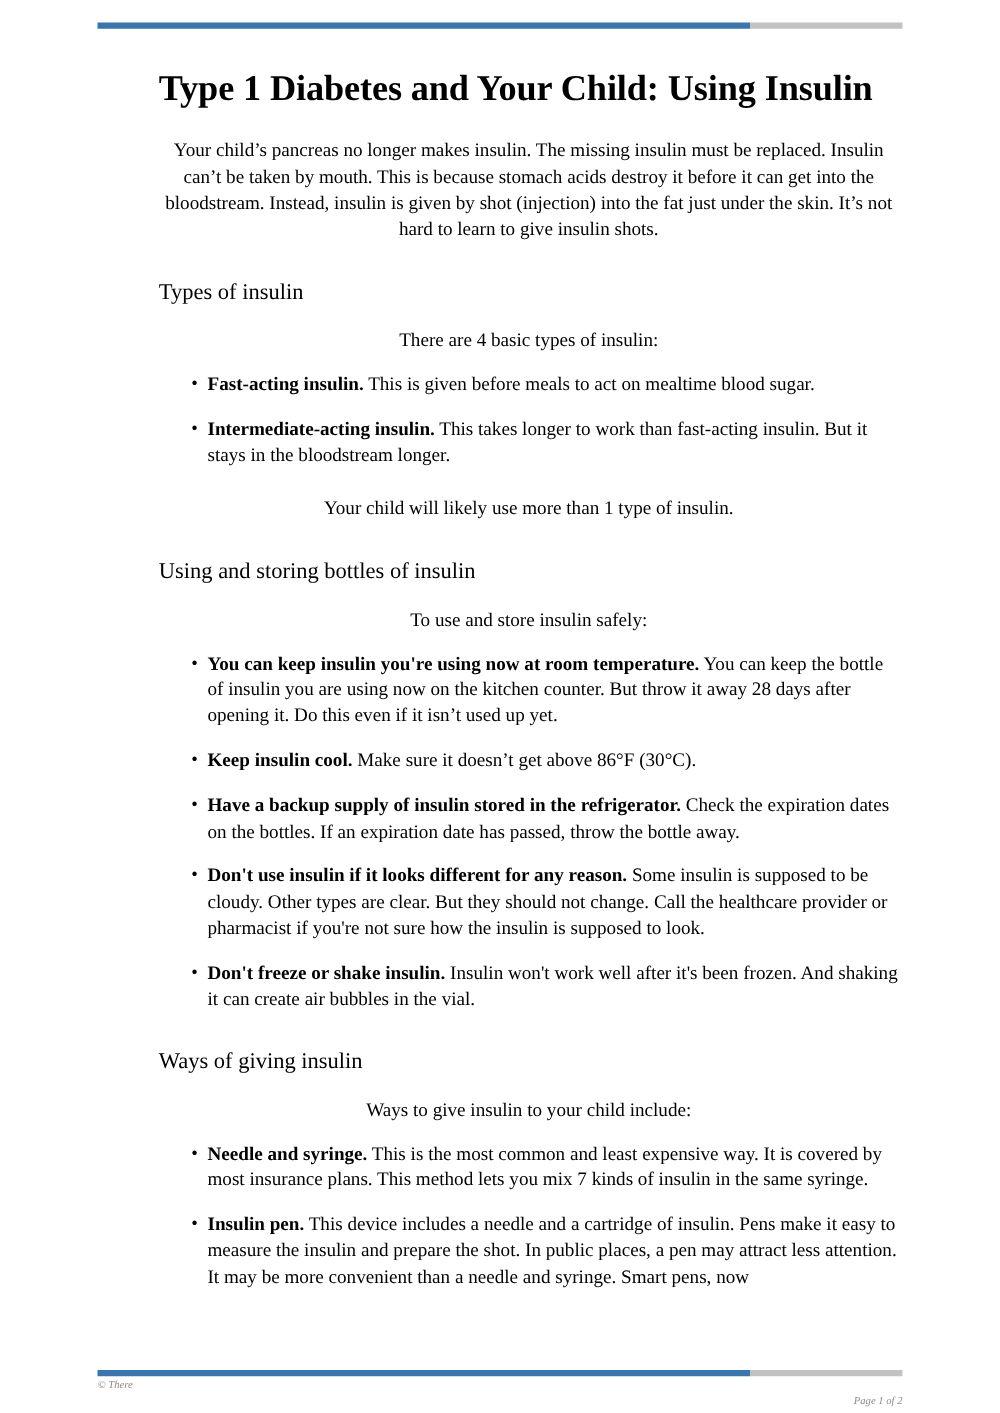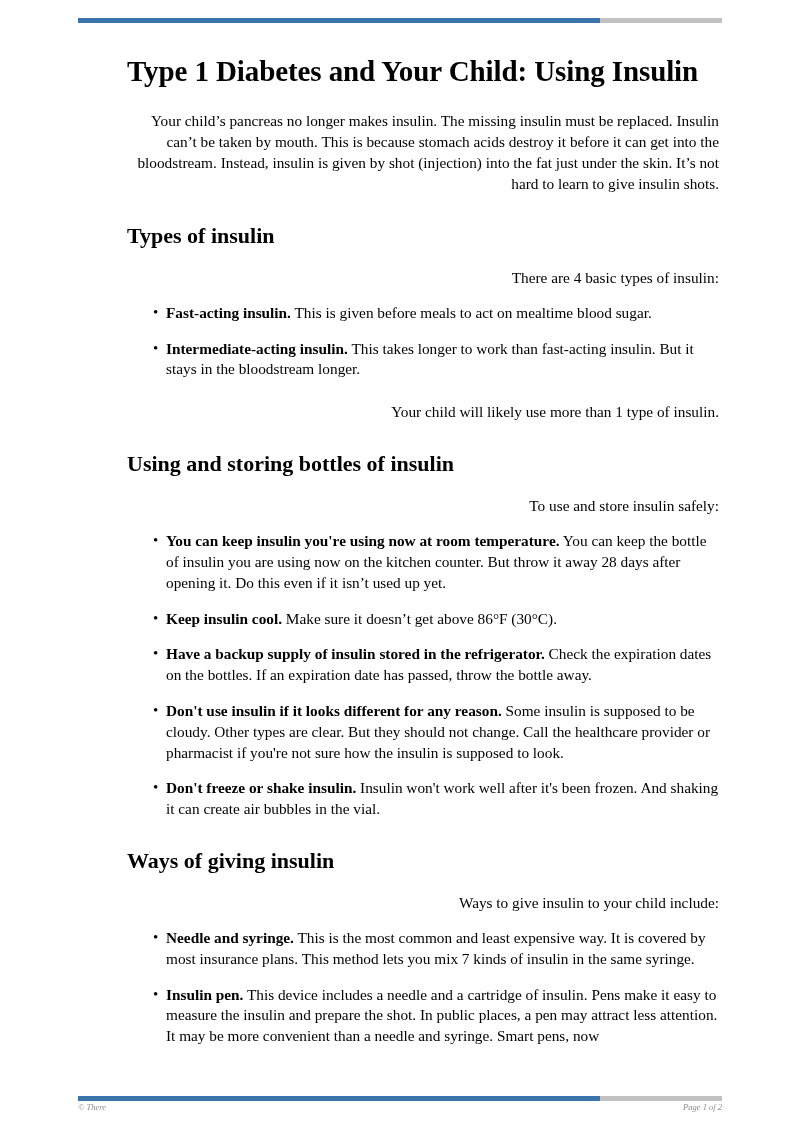--- a/index.html
+++ b/index.html
@@ -50,27 +50,27 @@
     line-height: 1.22;
     margin: 0;
     padding-top: 54px;
     letter-spacing: -0.1px;
   }
 
   p.body-text {
     font-size: 15.3px;
     line-height: 1.36;
     margin: 22px 0 0 0;
-    text-align: right;
+    text-align: center;
   }
   p.body-text.tight { margin-top: 19px; }
 
   h2.section-title {
-    font-size: 22px;
-    font-weight: bold;
+    font-size: 18px;
+    font-weight: normal;
     line-height: 1.2;
     margin: 28px 0 0 0;
   }
 
   ul.bullets {
     list-style: none;
     margin: 14px 0 0 0;
     padding: 0;
   }
   ul.bullets > li {
@@ -159,13 +159,13 @@
     </li>
   </ul>
 </div>
 
 <div class="rule" id="footer-rule">
   <div class="seg-blue" style="background: rgb(58, 118, 171);"></div>
   <div class="seg-gray" style="background: rgb(194, 194, 194);"></div>
 </div>
 
 <div class="footer-text" id="footer-copyright" style="color: rgb(140, 140, 140);">© There</div>
-<div class="footer-text" id="footer-pagenum" style="color: rgb(140, 140, 140);">Page 1 of 2</div>
+<div class="footer-text" id="footer-pagenum" style="color: rgb(140, 140, 140); margin-top: 13px;">Page 1 of 2</div>
 
 </body></html>

